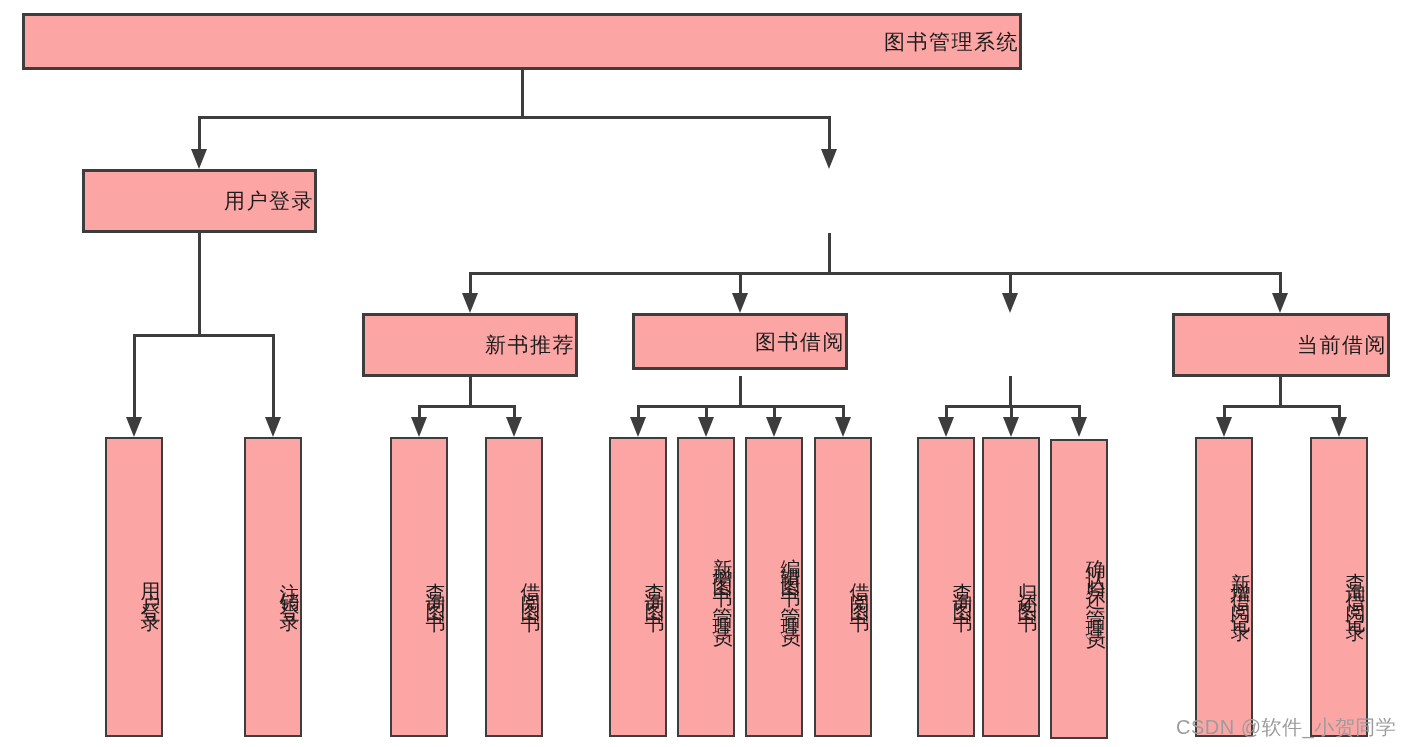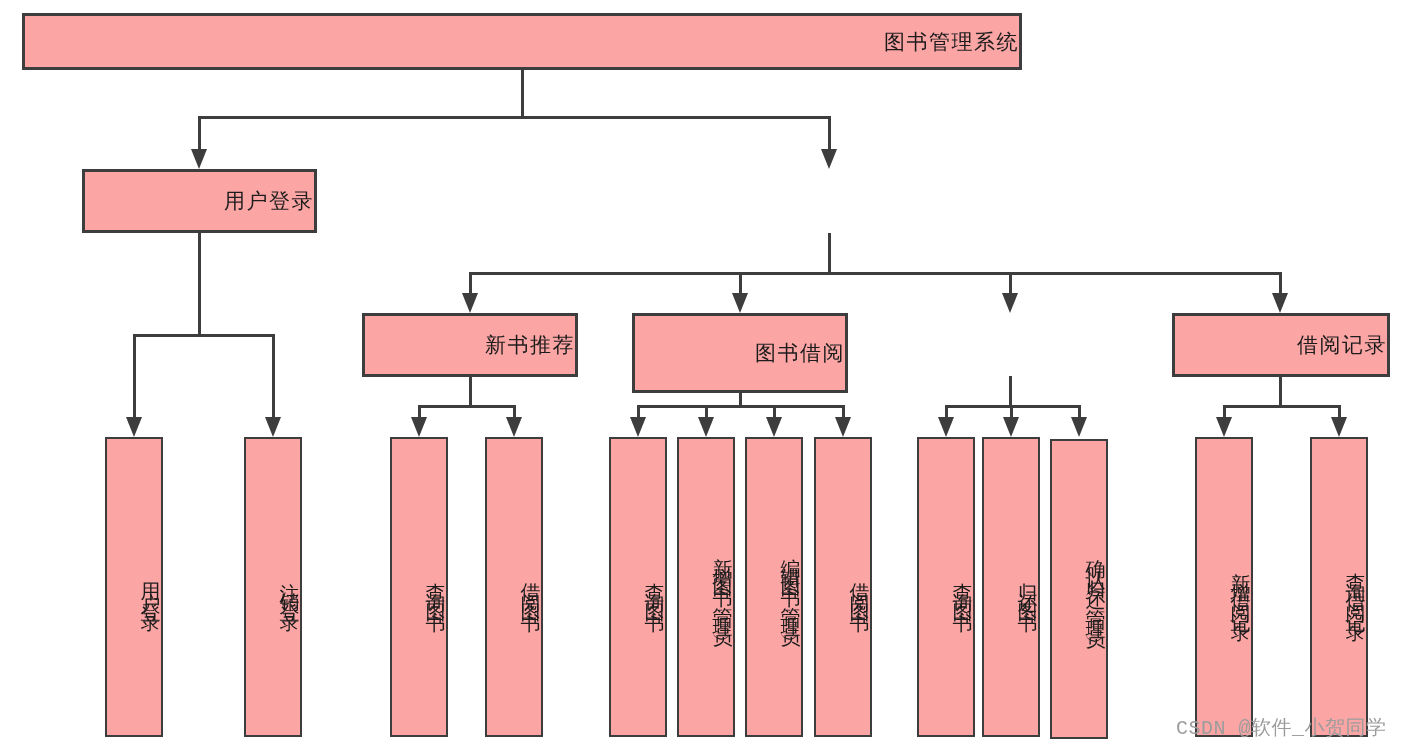--- a/index.html
+++ b/index.html
@@ -51,44 +51,43 @@
   
   .l3down{top:376px;height:31px;}
   #watermark{
     position:absolute;
     left:1176px;top:714px;
     font-size:20px;
     color:#9c9c9c;
     letter-spacing:0.5px;
     white-space:nowrap;
     z-index:5;
-    font-family:Liberation Mono, monospace;
   }
 </style>
 </head>
 <body>
 
 <div id="stage">
 
   <div class="box" style="left:22px;top:13px;width:1000px;height:57px;">
     <span class="lbl">图书管理系统</span>
   </div>
 
   <div class="box" style="left:82px;top:169px;width:235px;height:64px;">
     <span class="lbl">用户登录</span>
   </div>
 
   <div class="box" style="left:362px;top:313px;width:216px;height:64px;">
     <span class="lbl">新书推荐</span>
   </div>
-  <div class="box" style="left:632px;top:313px;width:216px;height:80px;">
+  <div class="box" style="left:632px;top:313px;width:216px;height:57px;">
     <span class="lbl">图书借阅</span>
   </div>
   <div class="box" style="left:1172px;top:313px;width:218px;height:64px;">
-    <span class="lbl">借阅记录</span>
+    <span class="lbl">当前借阅</span>
   </div>
 
   <div class="box leaf" style="left:105px;top:437px;width:58px;height:300px;">
     <span class="lbl">用户登录</span>
   </div>
   <div class="box leaf" style="left:244px;top:437px;width:58px;height:300px;">
     <span class="lbl">注销登录</span>
   </div>
   <div class="box leaf" style="left:390px;top:437px;width:58px;height:300px;">
     <span class="lbl">查询图书</span>

